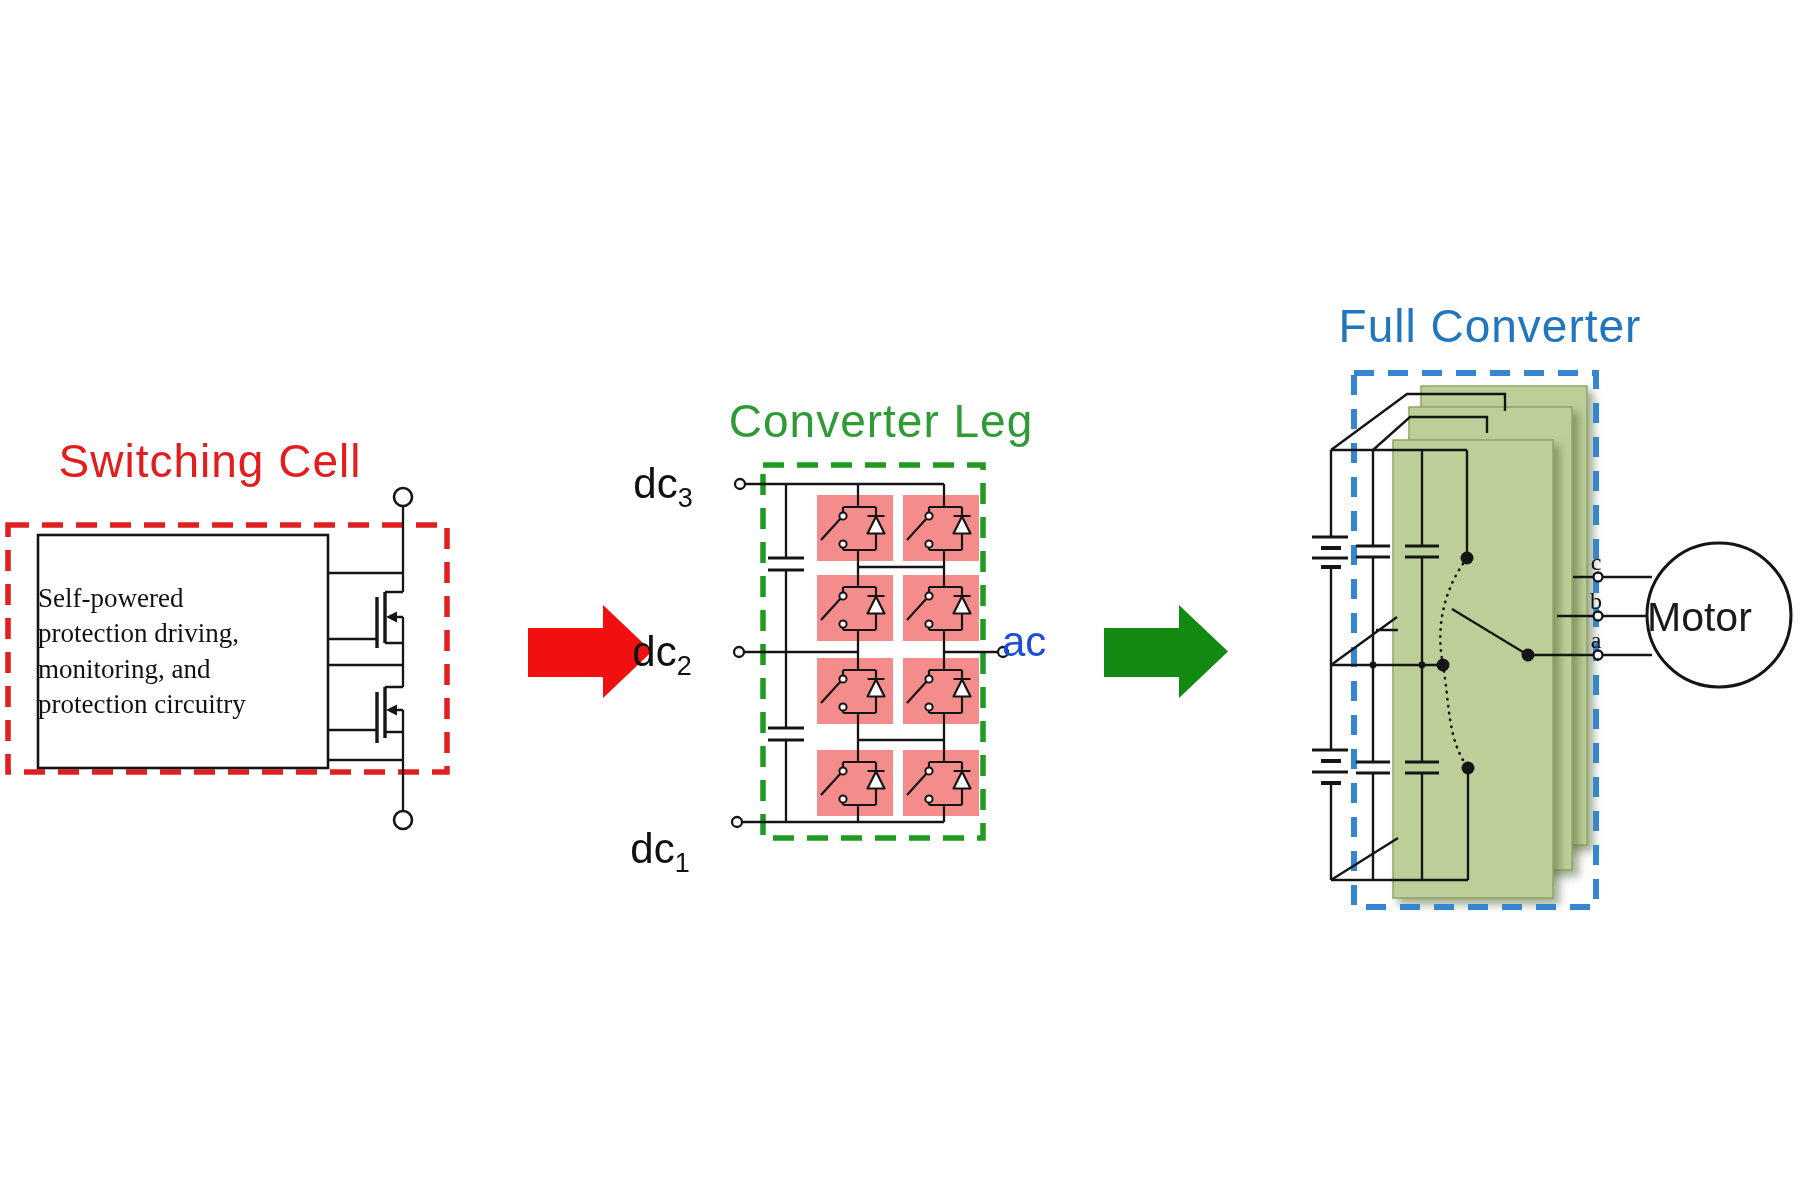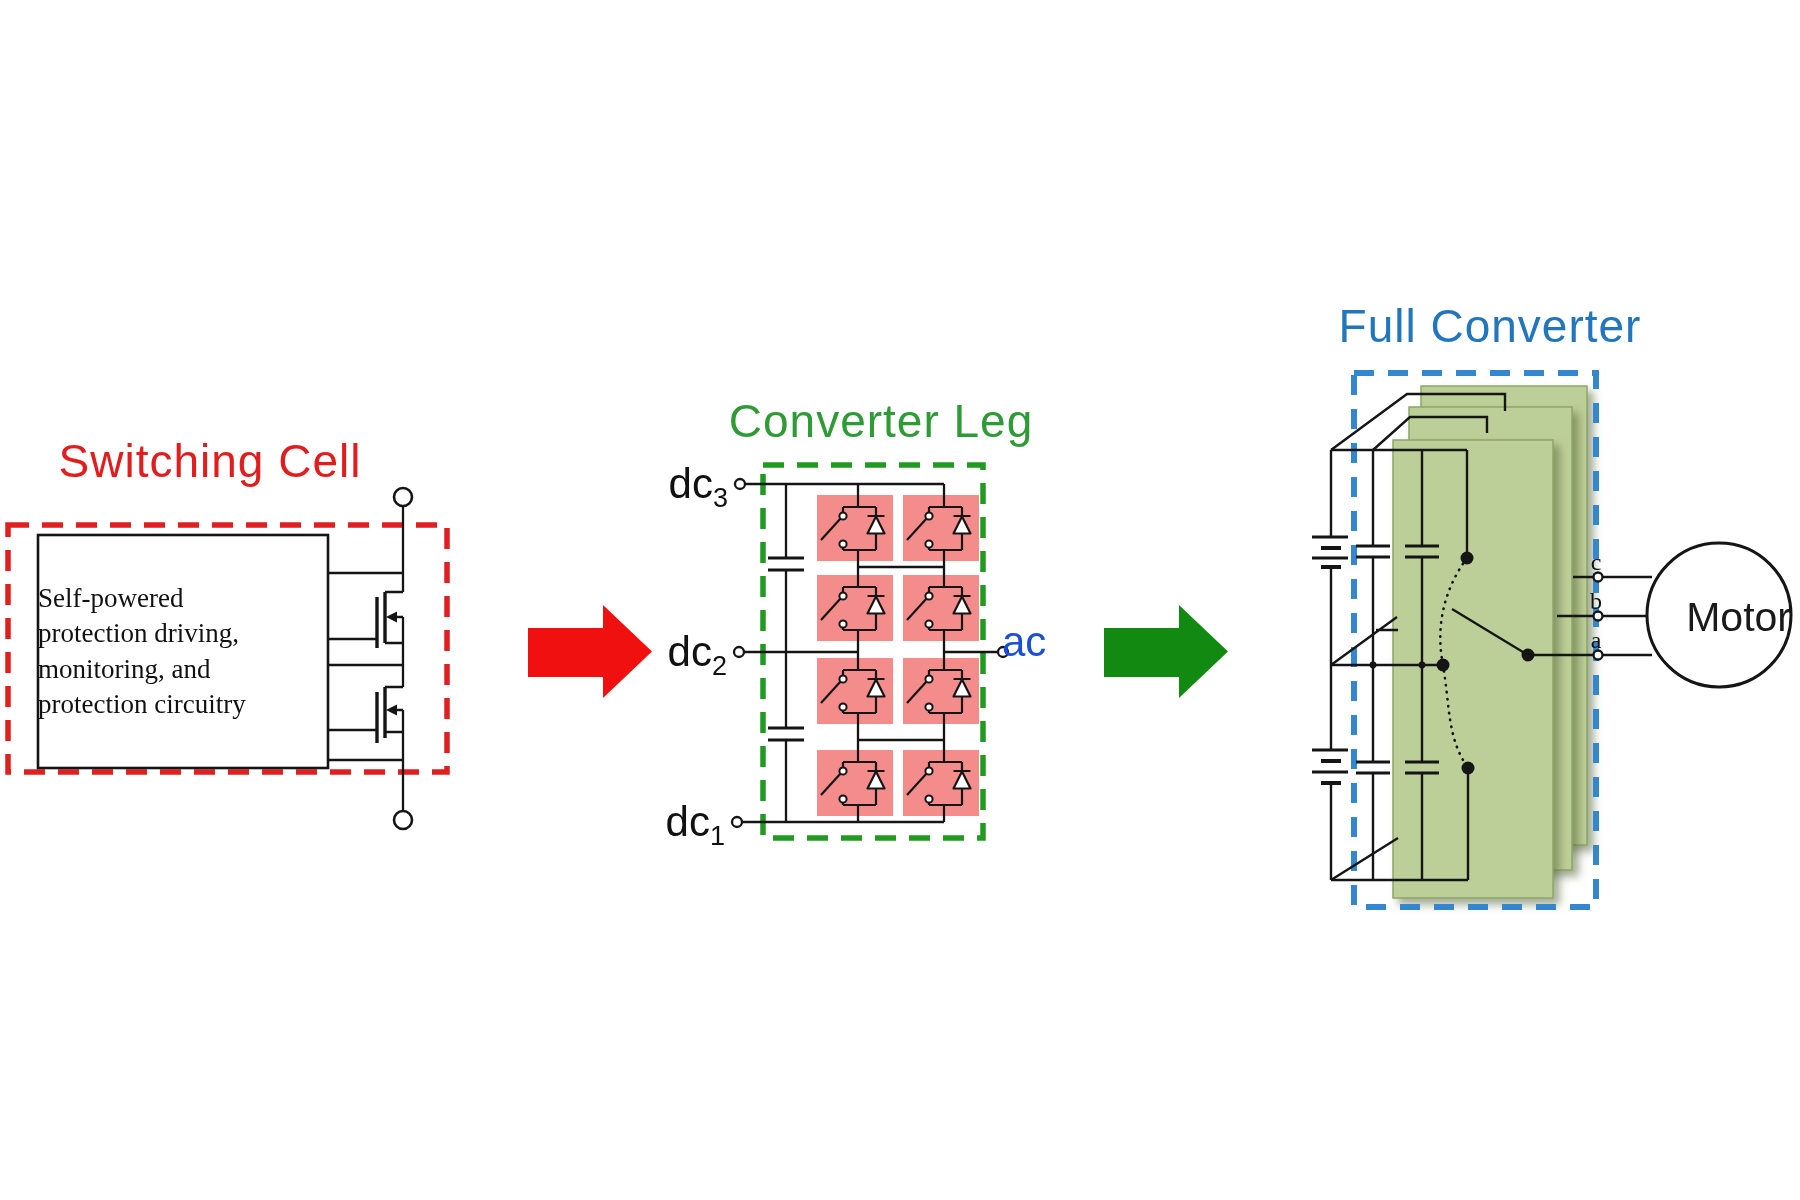--- a/index.html
+++ b/index.html
@@ -36,36 +36,36 @@
          text-align:center;white-space:nowrap;line-height:1.1;}
   #t1{left:-10px;top:436px;width:440px;color:var(--title_red);}
   #t2{left:681px;top:396px;width:400px;color:var(--title_green);}
   #t3{left:1290px;top:301px;width:400px;color:var(--title_blue);}
 
   .boxtext{position:absolute;left:38px;top:535px;width:290px;height:233px;
            display:flex;flex-direction:column;justify-content:center;align-items:flex-start;
            font-family:"Liberation Serif",serif;font-size:27px;line-height:1.3;
            color:#111;text-align:center;}
 
-  .dclabel{position:absolute;width:130px;text-align:right;font-size:42px;
+  .dclabel{position:absolute;width:130px;text-align:center;font-size:42px;
            color:#111;line-height:50px;white-space:nowrap;}
   #dc3{left:598px;top:459px;}
   #dc2{left:597px;top:627px;}
-  #dc1{left:595px;top:797px;}
+  #dc1{left:595px;top:824px;}
   .dclabel .sub{font-size:27px;vertical-align:-9px;}
 
   #ac-label{position:absolute;left:1002px;top:617px;font-size:42px;color:#1d4ed8;line-height:50px;}
 
   .phase{position:absolute;width:22px;text-align:center;
          font-family:"Liberation Serif",serif;font-size:24px;line-height:24px;color:#111;}
   #ph-c{left:1585px;top:550px;}
   #ph-b{left:1585px;top:589px;}
   #ph-a{left:1585px;top:628px;}
 
-  #motor-label{position:absolute;left:1647px;top:594px;width:144px;text-align:right;
+  #motor-label{position:absolute;left:1647px;top:594px;width:144px;text-align:left;
                font-size:41px;color:#1a1a1a;}
 </style>
 </head>
 <body>
 
 <div id="stage">
 
   <svg id="circuit-svg" width="1800" height="1200" viewBox="0 0 1800 1200">
     <defs>
       <filter id="panelShadow" x="-20%" y="-20%" width="160%" height="160%">

